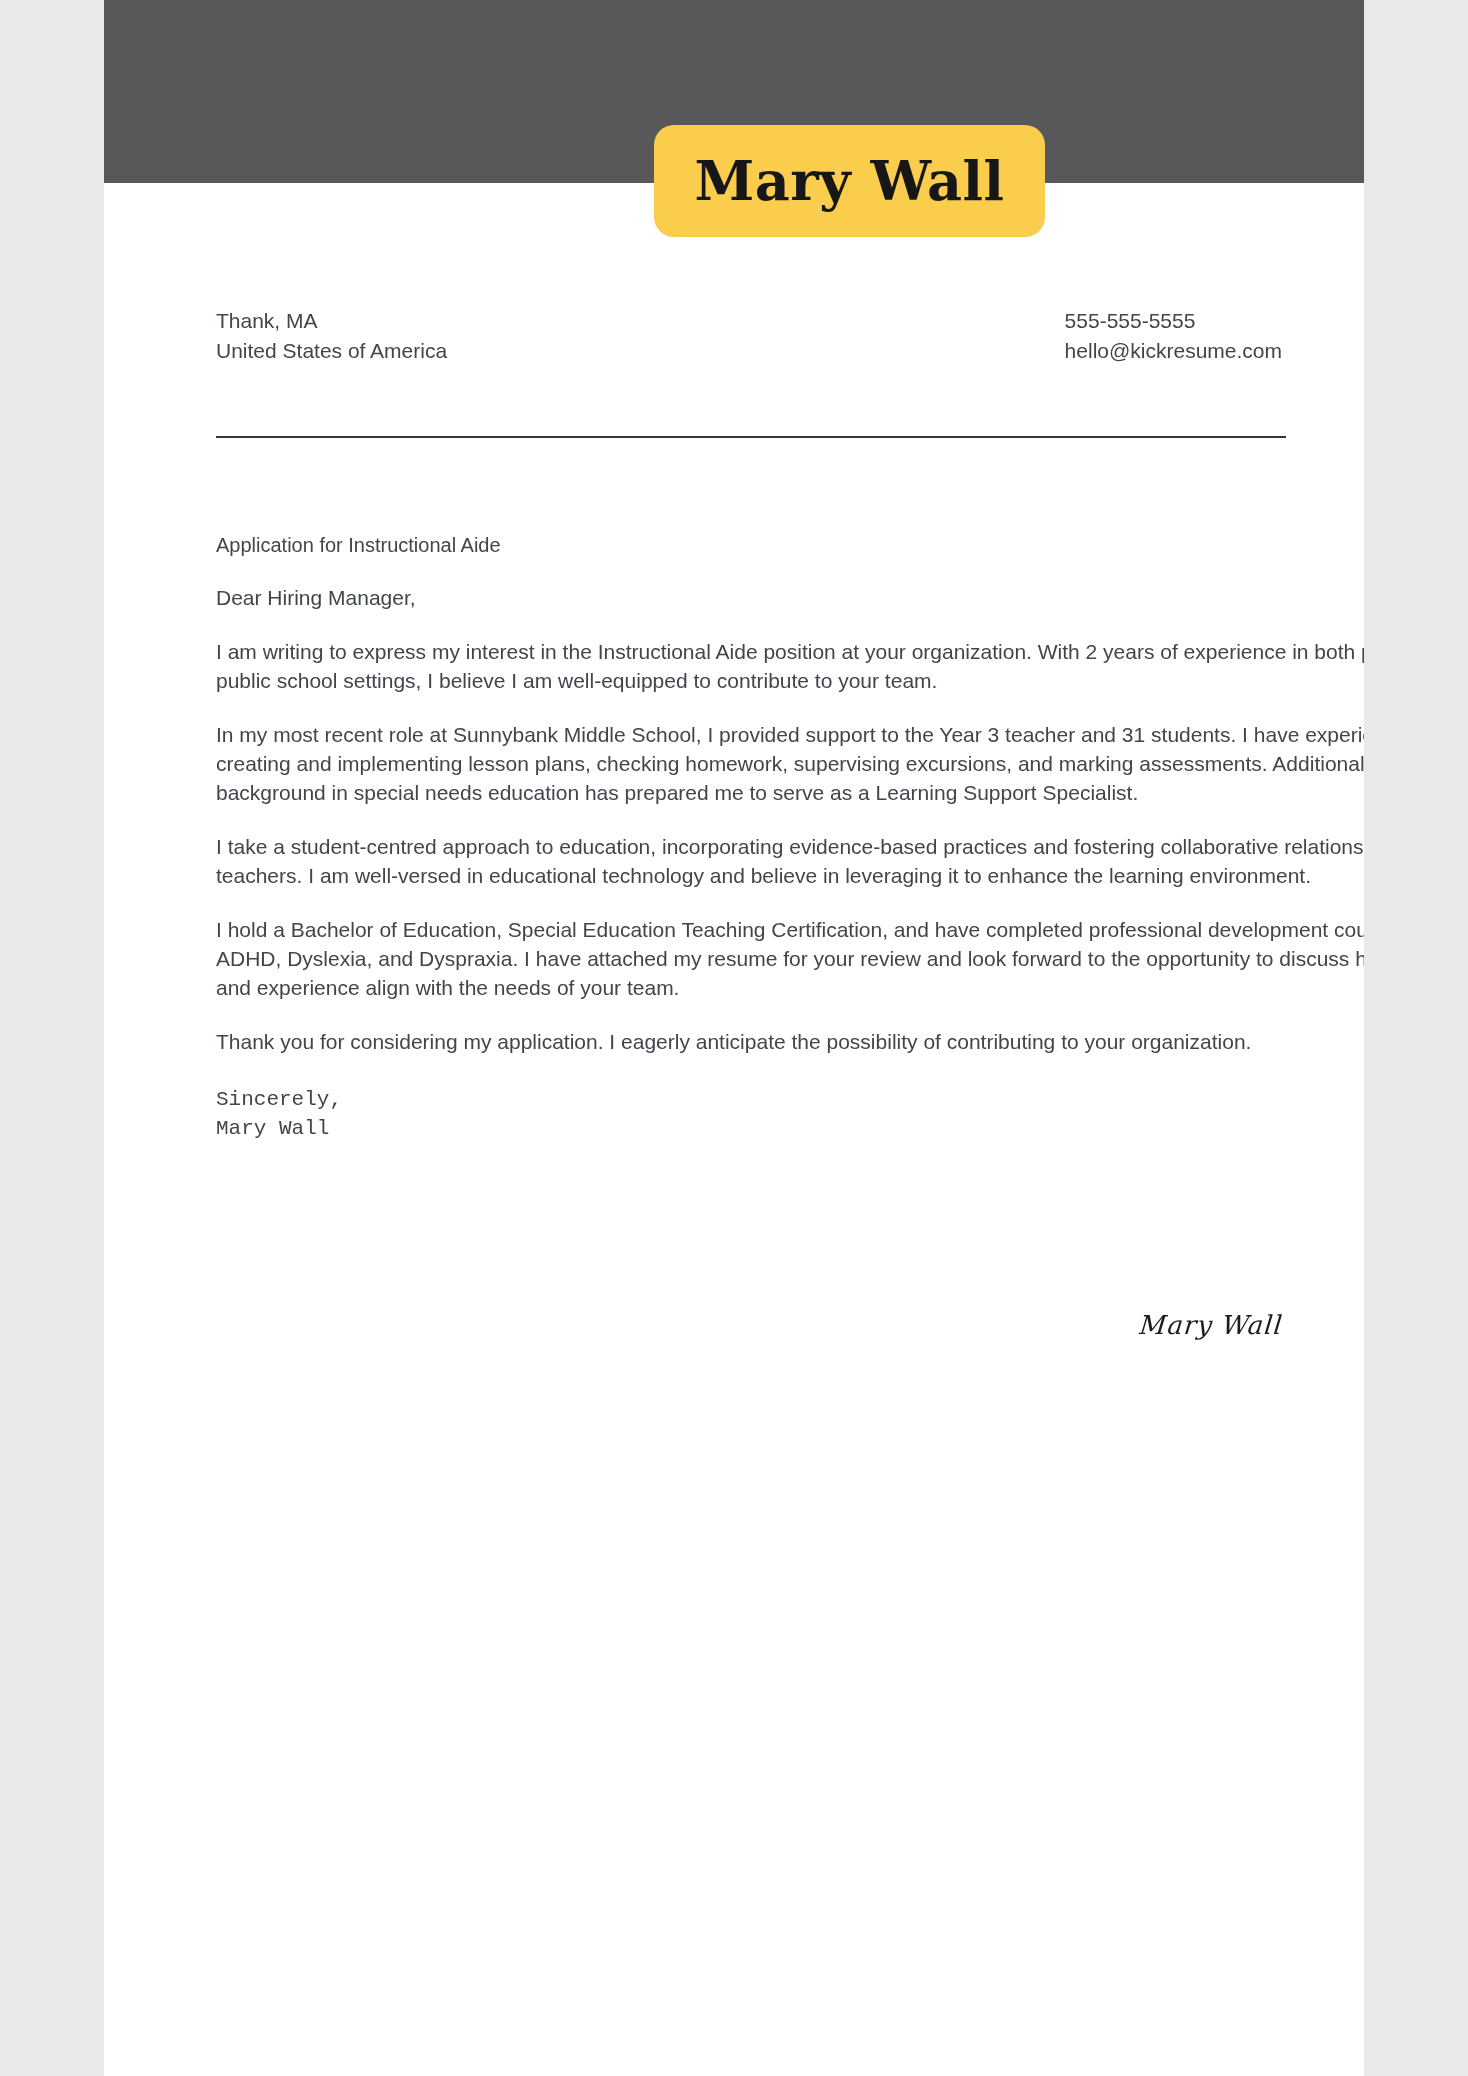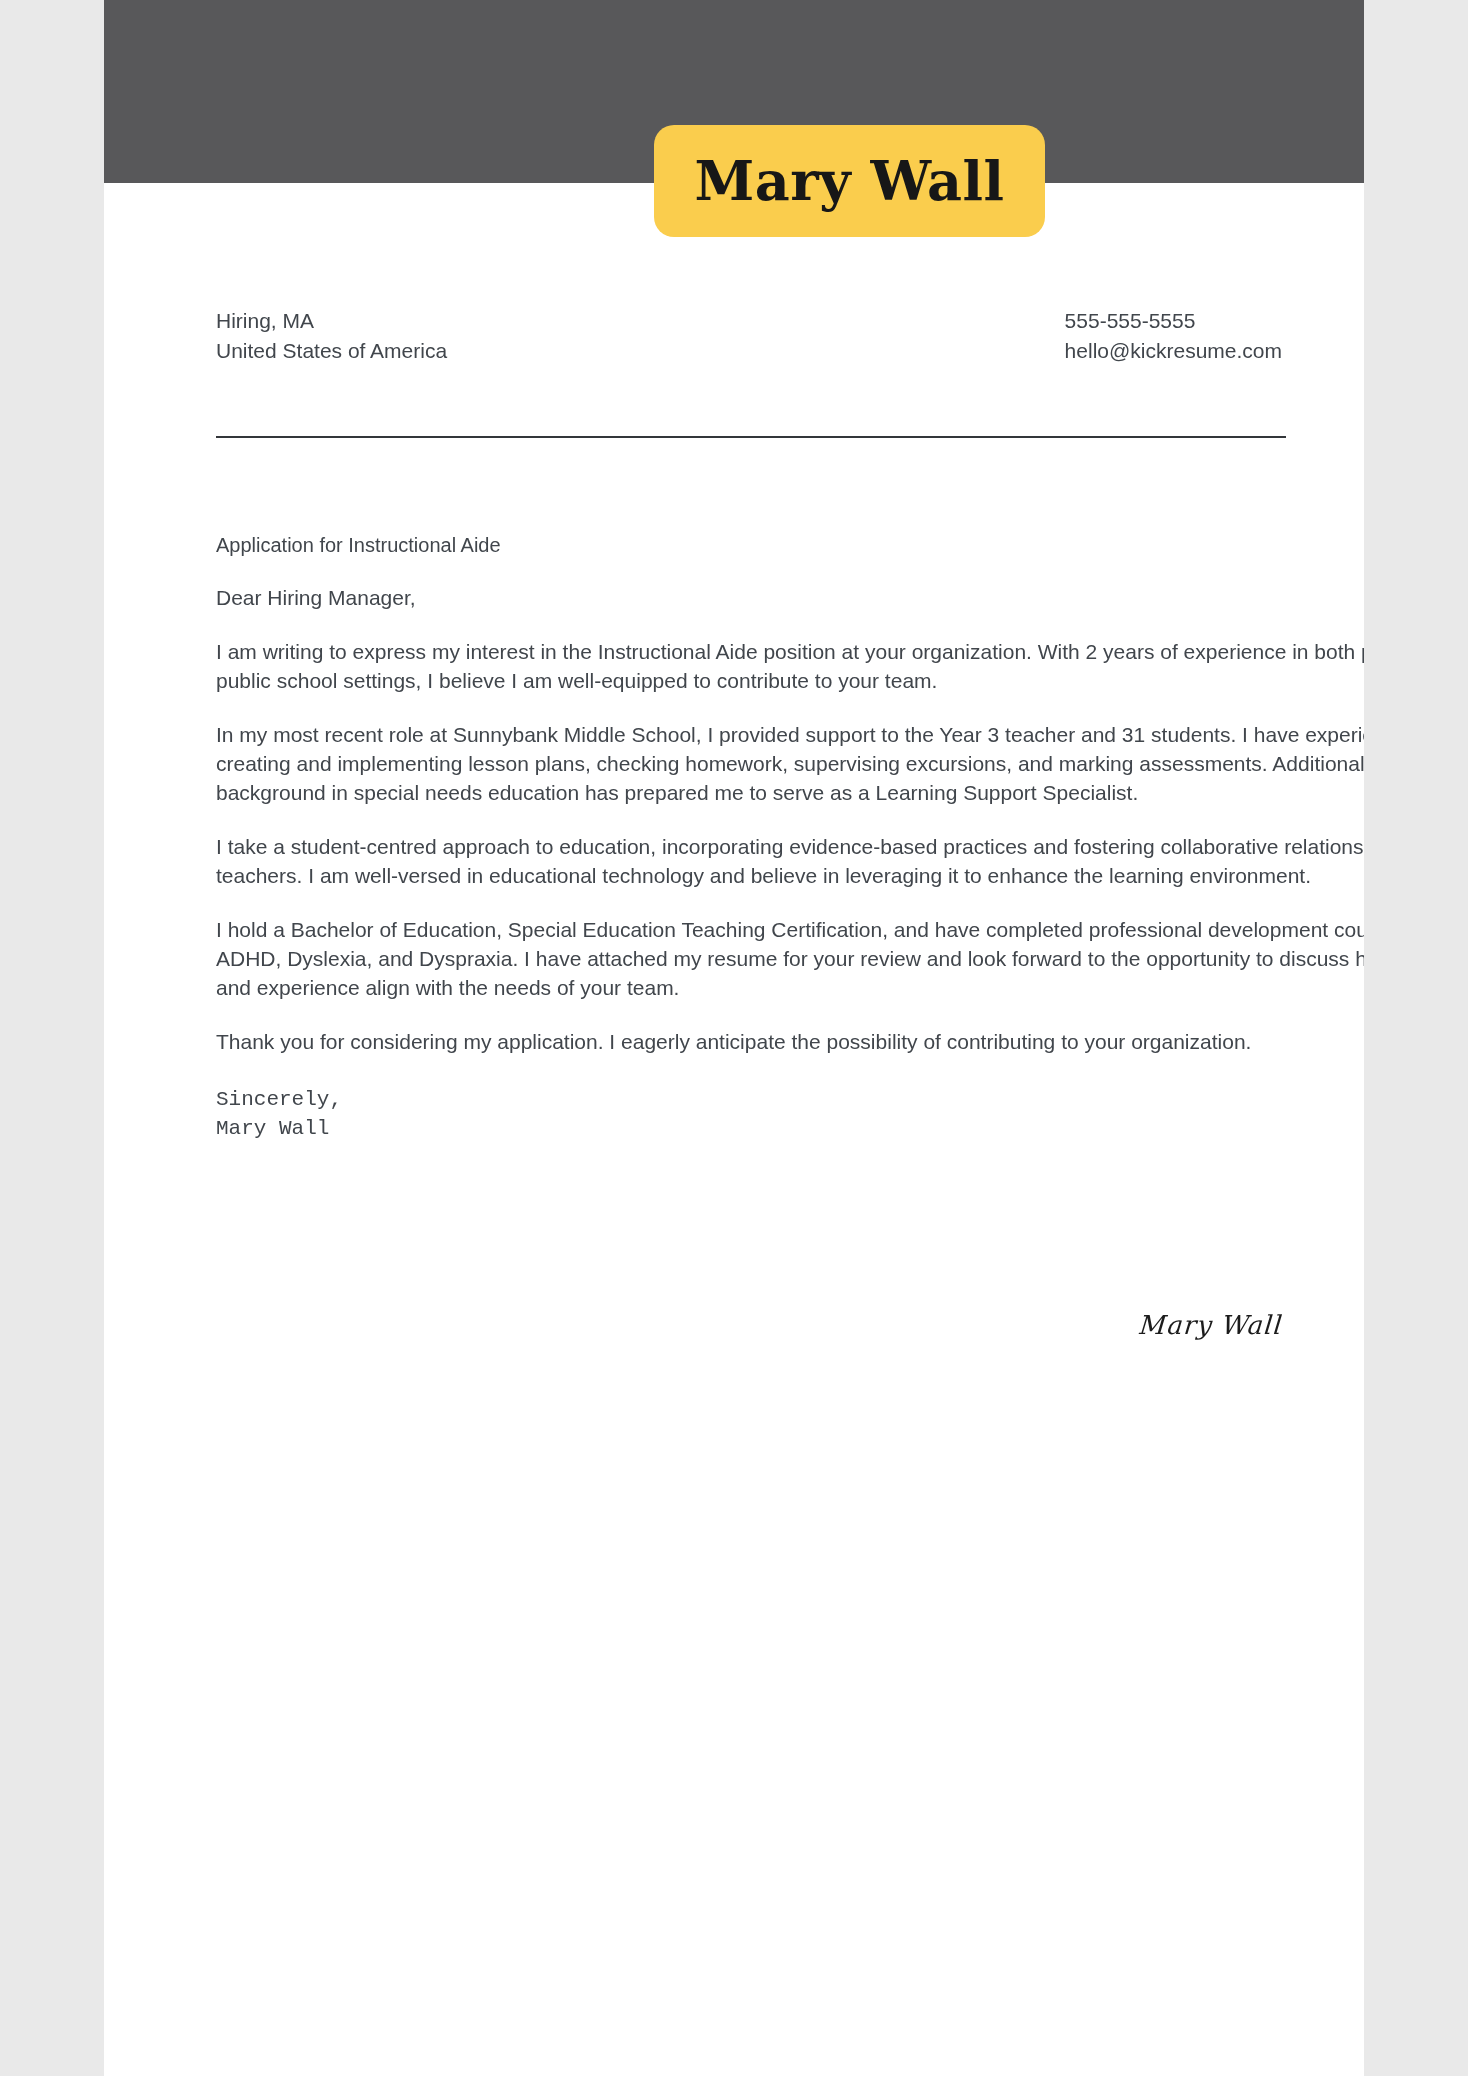--- a/index.html
+++ b/index.html
@@ -103,21 +103,21 @@
 
 <div class="page">
 
   <div class="banner"></div>
 
   <div class="name-badge">
     <div class="name">Mary Wall</div>
   </div>
 
   <div class="contact-left">
-    <div>Hiring, MA</div>
+    <div>Thank, MA</div>
     <div>United States of America</div>
   </div>
 
   <div class="contact-right">
     <div>555-555-5555</div>
     <div>hello@kickresume.com</div>
   </div>
 
   <div class="rule"></div>
 

